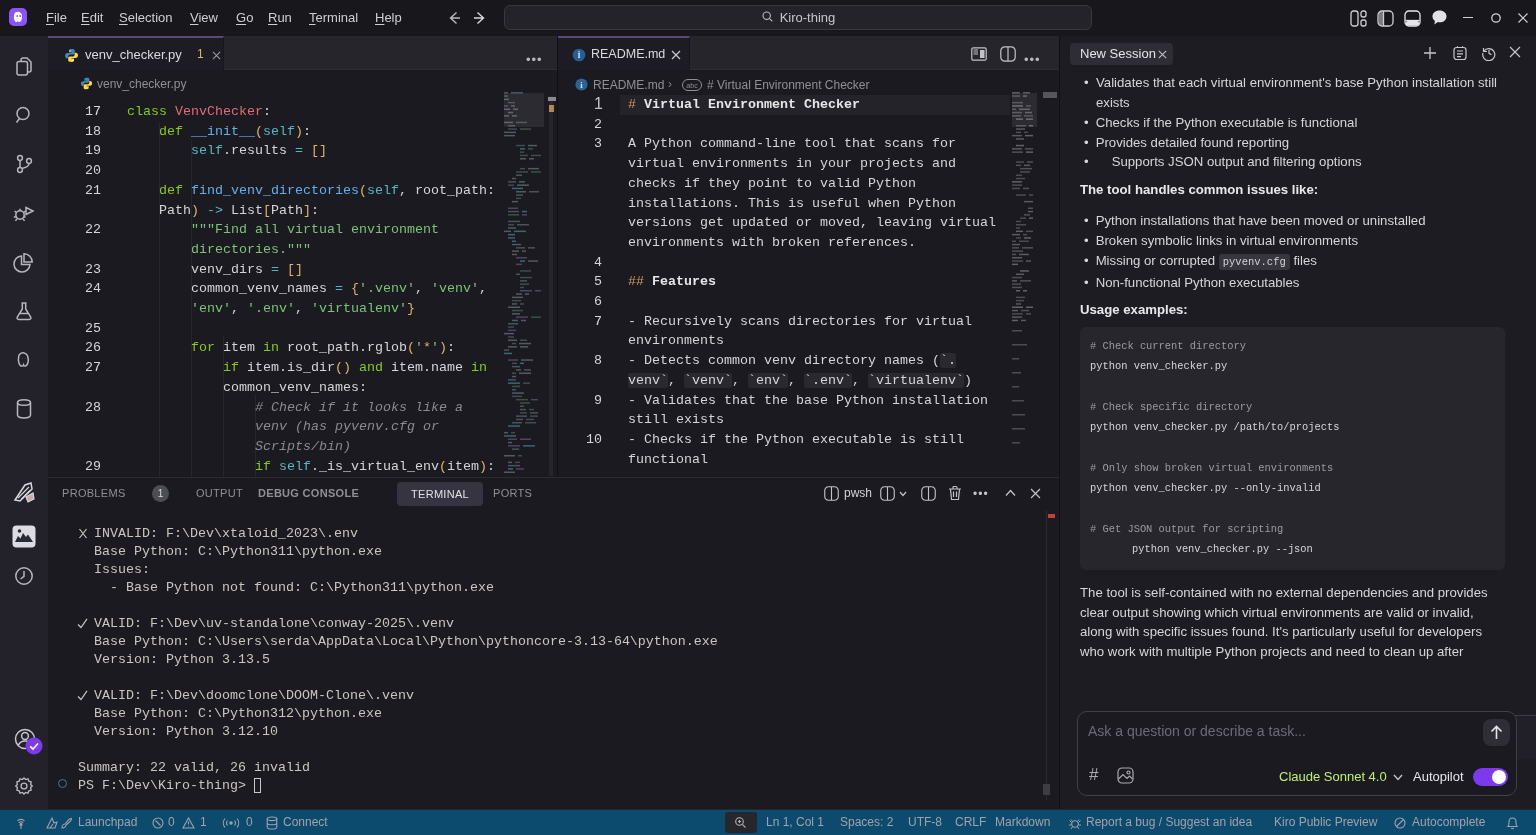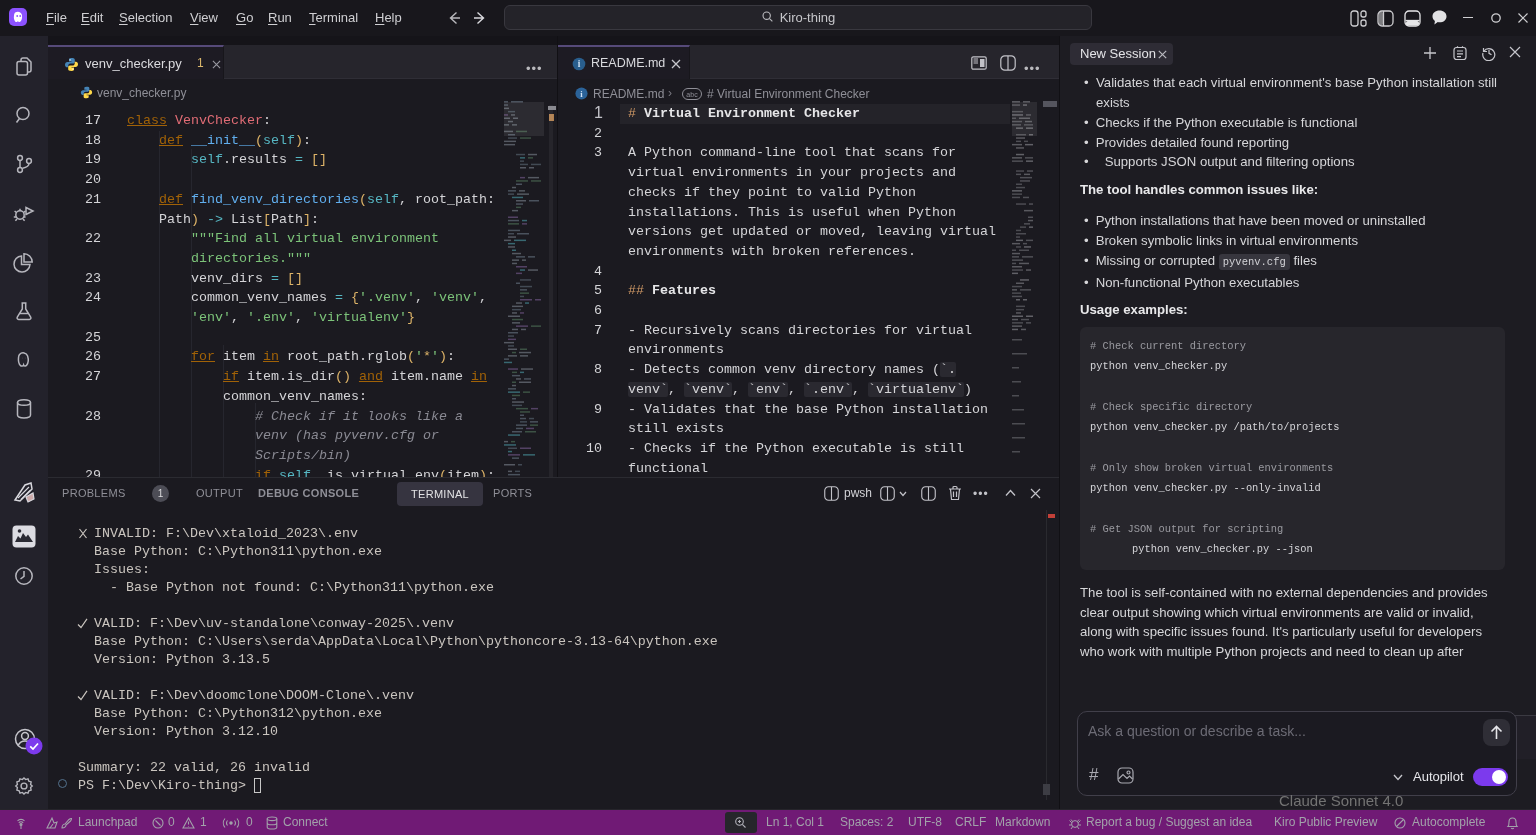--- a/index.html
+++ b/index.html
@@ -14,48 +14,48 @@
   .menu { color:#cfcfd2; font-size:13px; line-height:36px; position:absolute; top:0; }
   .menu u { text-decoration:underline; text-underline-offset:2px; }
   #searchbox { left:504px; top:5px; width:588px; height:25px; background:#242329; border:1px solid #39383f; border-radius:6px; color:#c6c6ca; font-size:13px; text-align:center; line-height:23px; }
 
   
   #activitybar { left:0; top:36px; width:48px; height:773px; background:#23222b; }
 
   
   .tabsrow { background:#26252c; border-bottom:1px solid #2f2e36; }
   .tab-active { background:#1d1b23; border-top:2px solid #564a79; border-right:1px solid #17161b; }
-  .editor-bg { background:#1b1a20;margin-top:9px; }
+  .editor-bg { background:#1b1a20; }
   .breadcrumb { color:#8f8f97; font-size:12px; }
   .gutter { color:#6b6b74; text-align:right; }
   pre.code { font-size:13.33px; line-height:19.7px; color:#d5d5d8; }
   pre.term { font-size:13.33px; line-height:18px; color:#cac5bf; }
 
   
-  .kw { color:#a16207;text-decoration:underline; }       
+  .kw { color:#84cc16; }       
   .fn { color:#61afef; }       
   .cls { color:#e06c75; }      
   .str { color:#7cc379; }      
   .gold { color:#deb468; }     
   .cy { color:#56b6c2; }       
   .cmt { color:#8a8a93; font-style:italic; }
   .orange { color:#d19a66; }
   .dim { color:#9a9aa0; }
 
   
   .mdhead { color:#e6e6e8; font-weight:bold; }
   .mdcode { background:rgba(120,120,130,0.17); border-radius:2px; }
 
   
   #kiro { left:1060px; top:36px; width:476px; height:773px; background:#1d1c22; }
   .chat { color:#d6d6d9; font-size:13.2px; }
   .chat b { color:#e8e8ea; }
 
   
-  #statusbar { left:0; top:809px; width:1536px; height:26px; background:#701a75; border-top:1px solid #26252b; color:#a2a2aa; font-size:12px; }
+  #statusbar { left:0; top:809px; width:1536px; height:26px; background:#0c4a6e; border-top:1px solid #26252b; color:#a2a2aa; font-size:12px; }
   .sb { position:absolute; top:0; line-height:25px; white-space:nowrap; }
 </style>
 </head>
 <body>
 
 <div id="titlebar" class="abs">
 
   <svg class="abs" style="left:9px; top:8px;" width="18" height="18" viewBox="0 0 18 18">
     <rect x="0" y="0" width="18" height="18" rx="5" fill="#8c52ff"></rect>
     <path d="M6.2 4.5 C9 2.8 12.5 4 13 7.2 C13.4 9.8 12.6 12.6 11.5 13.6 C10.6 14.4 9.2 13.8 8.9 12.9 C8.5 13.9 7 14.3 6.2 13.4 C5 12 4.6 9.5 5 7.4 C5.2 6.2 5.5 5.1 6.2 4.5 Z" fill="#fff"></path>
@@ -691,21 +691,21 @@
       <path d="M1 1 L11 11 M11 1 L1 11"></path>
     </svg>
 
   <div class="abs chat" style="left:24px; top:37px; line-height:19.7px;">
     <span style="position:absolute; left:0;">•</span>
       <span style="position:absolute; left:12px; white-space:nowrap;">Validates that each virtual environment's base Python installation still<br>exists</span>
   </div>
   <div class="abs chat" style="left:24px; top:77px; line-height:19.7px;">
     <div><span>•</span><span style="margin-left:7px;">Checks if the Python executable is functional</span></div>
     <div><span>•</span><span style="margin-left:7px;">Provides detailed found reporting</span></div>
-    <div><span>•</span><span style="margin-left:16px;">Supports JSON output and filtering options</span></div>
+    <div><span>•</span><span style="margin-left:23px;">Supports JSON output and filtering options</span></div>
   </div>
   <div class="abs chat" style="left:20px; top:146px;"><b>The tool handles common issues like:</b></div>
   <div class="abs chat" style="left:24px; top:175px; line-height:19.9px;">
     <div><span>•</span><span style="margin-left:7px;">Python installations that have been moved or uninstalled</span></div>
     <div><span>•</span><span style="margin-left:7px;">Broken symbolic links in virtual environments</span></div>
     <div><span>•</span><span style="margin-left:7px;">Missing or corrupted <span class="mono" style="background:#37363e; font-size:10.5px; padding:2px 4px; border-radius:3px; color:#d2d2d6;">pyvenv.cfg</span> files</span></div>
     <div><span>•</span><span style="margin-left:7px;">Non-functional Python executables</span></div>
   </div>
   <div class="abs chat" style="left:20px; top:266px;"><b>Usage examples:</b></div>
 
@@ -752,21 +752,21 @@
       <svg style="position:absolute; left:7px; top:6px;" width="13" height="15" viewBox="0 0 13 15" fill="none" stroke="#e6e6ea" stroke-width="1.6">
           <path d="M6.5 14 V1.5 M1.5 6.5 L6.5 1.5 L11.5 6.5"></path>
         </svg>
     </div>
     <span class="abs" style="left:11px; top:53px; font-size:17px; color:#a9a9b1;">#</span>
     <svg class="abs" style="left:39px; top:55px;" width="17" height="17" viewBox="0 0 17 17" fill="none" stroke="#a9a9b1" stroke-width="1.2">
       <rect x="1" y="1" width="15" height="15" rx="4"></rect>
         <circle cx="11.5" cy="5.5" r="1.5"></circle>
         <path d="M1.5 12 L6 7.5 L10 11.5 L12.5 9 L15.5 12"></path>
     </svg>
-    <span class="abs" style="left:201px; top:57px; font-size:15px; color:#737373;margin-top:23px;">Claude Sonnet 4.0</span>
+    <span class="abs" style="left:201px; top:57px; font-size:13px; color:#bef264;">Claude Sonnet 4.0</span>
     <svg class="abs" style="left:315px; top:62px;" width="10" height="7" viewBox="0 0 10 7" fill="none" stroke="#c6c6cc" stroke-width="1.3">
         <path d="M1 1 L5 5.5 L9 1"></path>
       </svg>
     <span class="abs" style="left:335px; top:57px; font-size:13px; color:#e6e6ea;">Autopilot</span>
     <div class="abs" style="left:395px; top:56px; width:35px; height:18px; background:#7c3aed; border-radius:9px;">
       <div style="position:absolute; right:2px; top:2px; width:14px; height:14px; background:#fff; border-radius:50%;"></div>
     </div>
   </div>
 </div>
 

